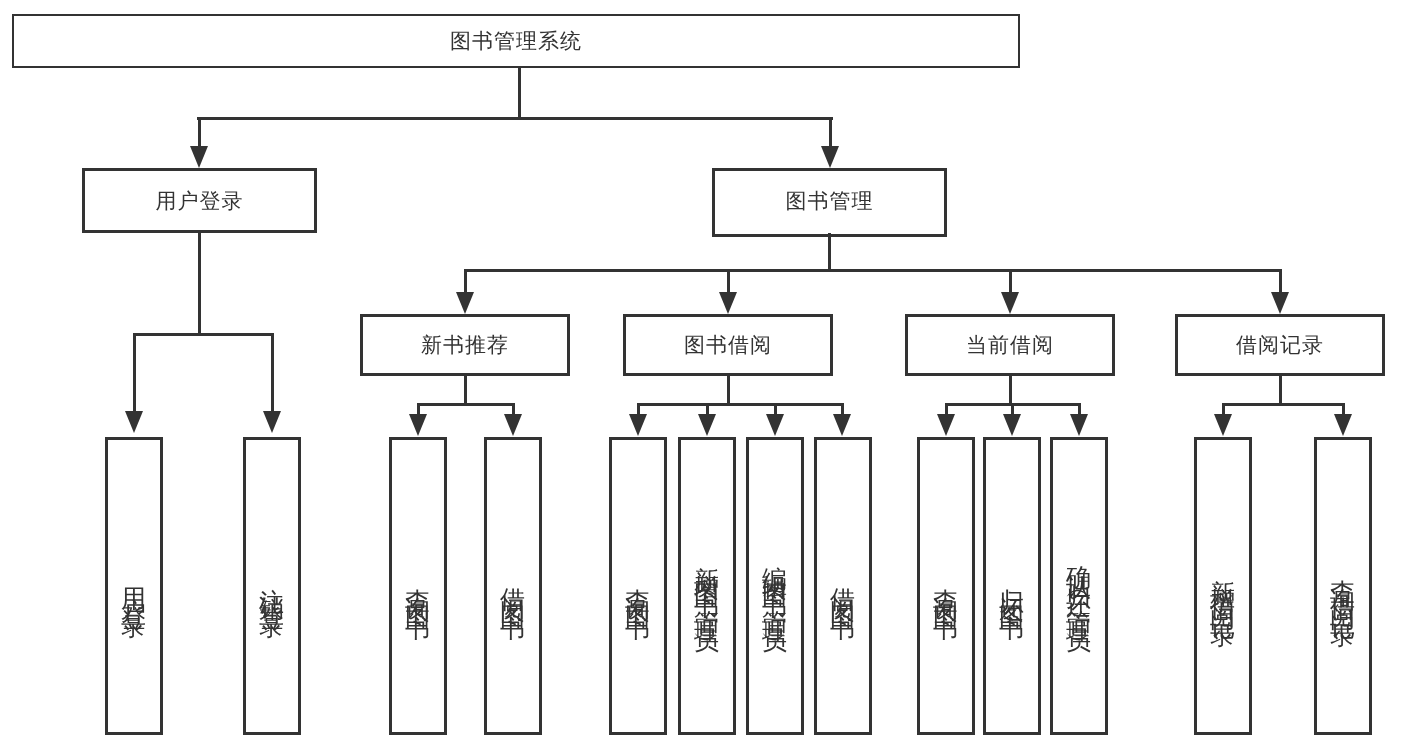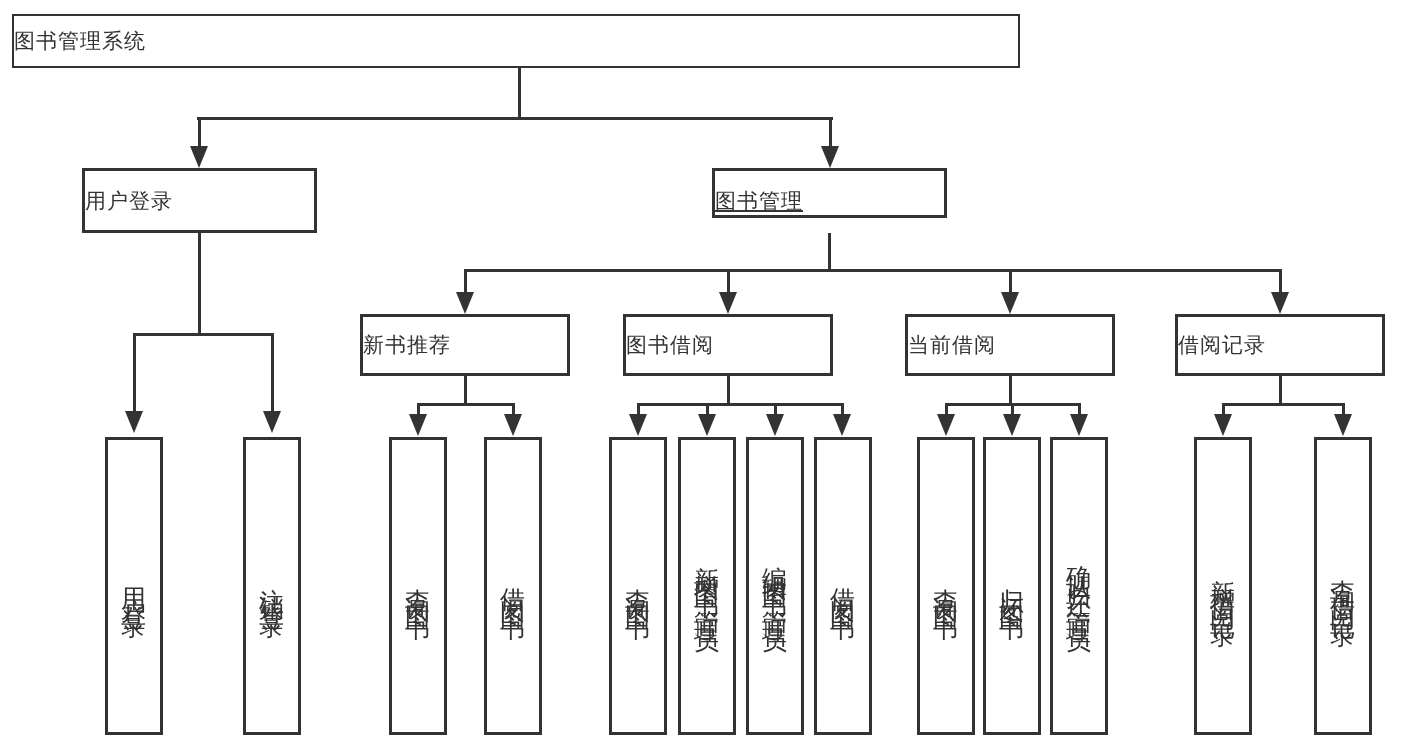--- a/index.html
+++ b/index.html
@@ -9,20 +9,21 @@
     background:#ffffff;
     font-family:"Liberation Sans","DejaVu Sans",sans-serif;
     color:#333333;
     overflow:hidden;
   }
   
   .hbox{
     position:absolute;
     border:3px solid #333333;
     background:#ffffff;
+    text-align:center;
     box-sizing:border-box;
     font-size:21px;
     letter-spacing:1px;
     color:#333333;
     white-space:nowrap;
   }
   .root{border-width:2px;line-height:50px;}
   .lvl2{line-height:59px;}
   .lvl3{line-height:56px;}
   
@@ -68,21 +69,21 @@
 
   <div class="vl" style="left:518px;top:68px;height:52px;"></div>
   <div class="hl" style="left:197px;top:117px;width:636px;"></div>
 
   <div class="vl" style="left:198px;top:117px;height:30px;"></div>
   <div class="ah" style="left:190px;top:146px;"></div>
   <div class="vl" style="left:829px;top:117px;height:30px;"></div>
   <div class="ah" style="left:821px;top:146px;"></div>
 
   <div class="hbox lvl2" style="left:82px;top:168px;width:235px;height:65px;">用户登录</div>
-  <div class="hbox lvl2" style="left:712px;top:168px;width:235px;height:50px;text-decoration:underline;">图书管理</div>
+  <div class="hbox lvl2" style="left:712px;top:168px;width:235px;height:69px;">图书管理</div>
 
   <div class="vl" style="left:198px;top:233px;height:103px;"></div>
   <div class="hl" style="left:133px;top:333px;width:141px;"></div>
   <div class="vl" style="left:133px;top:333px;height:80px;"></div>
   <div class="ah" style="left:125px;top:411px;"></div>
   <div class="vl" style="left:271px;top:333px;height:80px;"></div>
   <div class="ah" style="left:263px;top:411px;"></div>
 
   <div class="vl" style="left:828px;top:233px;height:39px;"></div>
   <div class="hl" style="left:464px;top:269px;width:817px;"></div>

